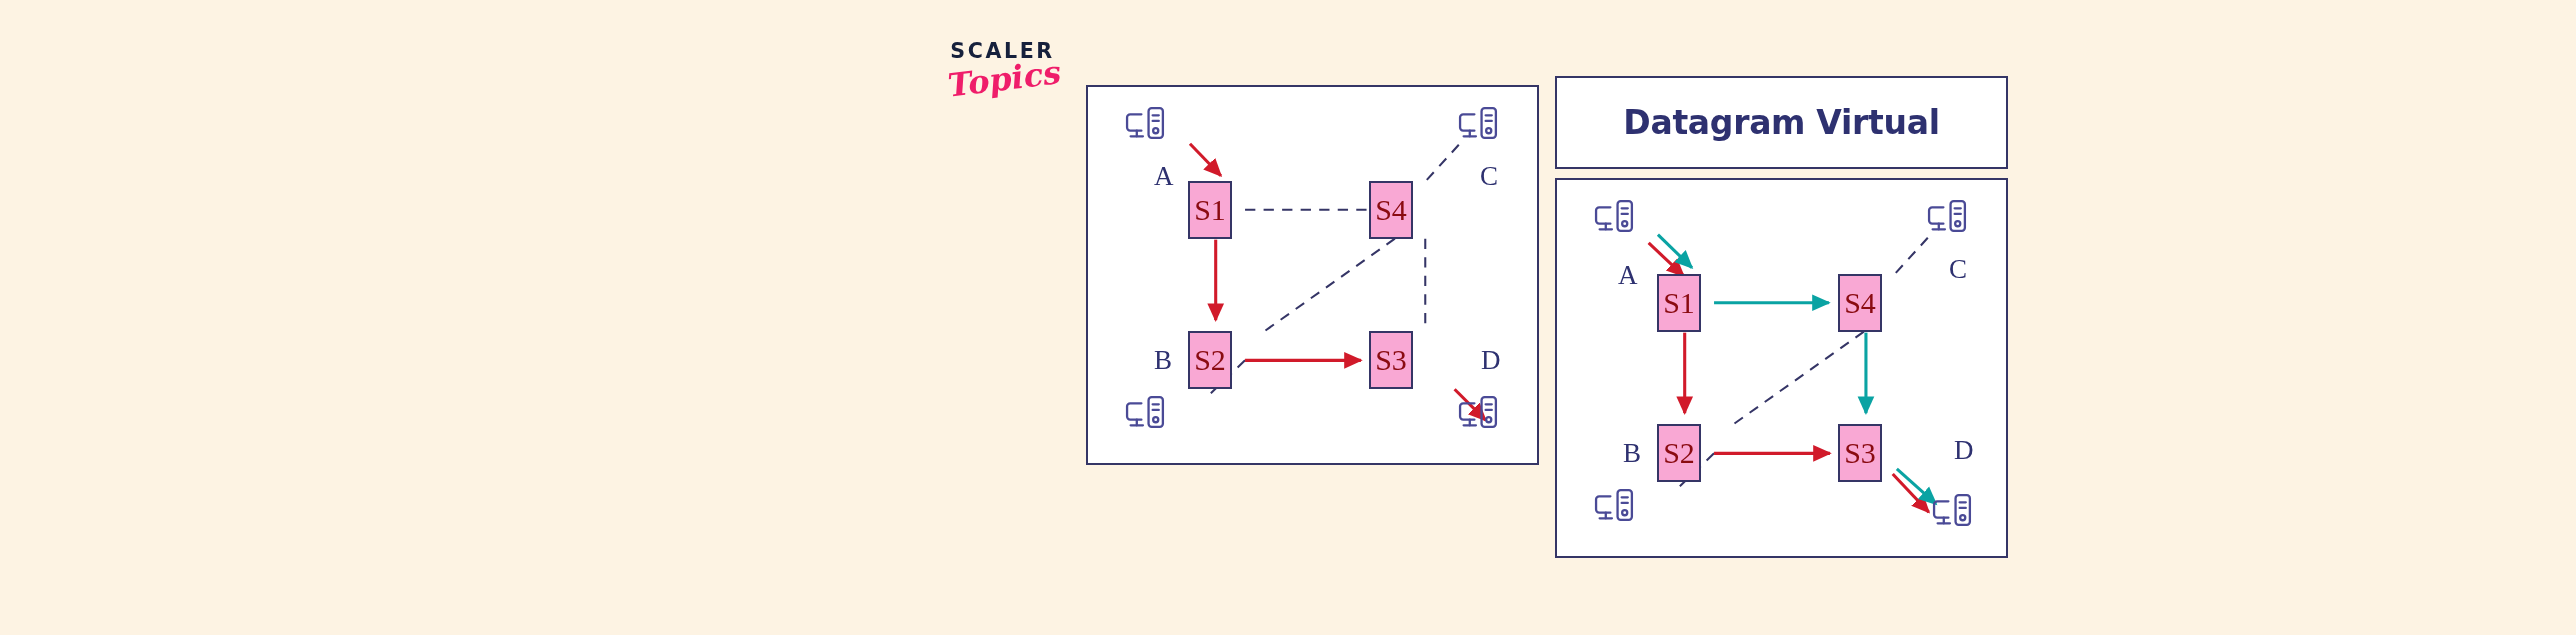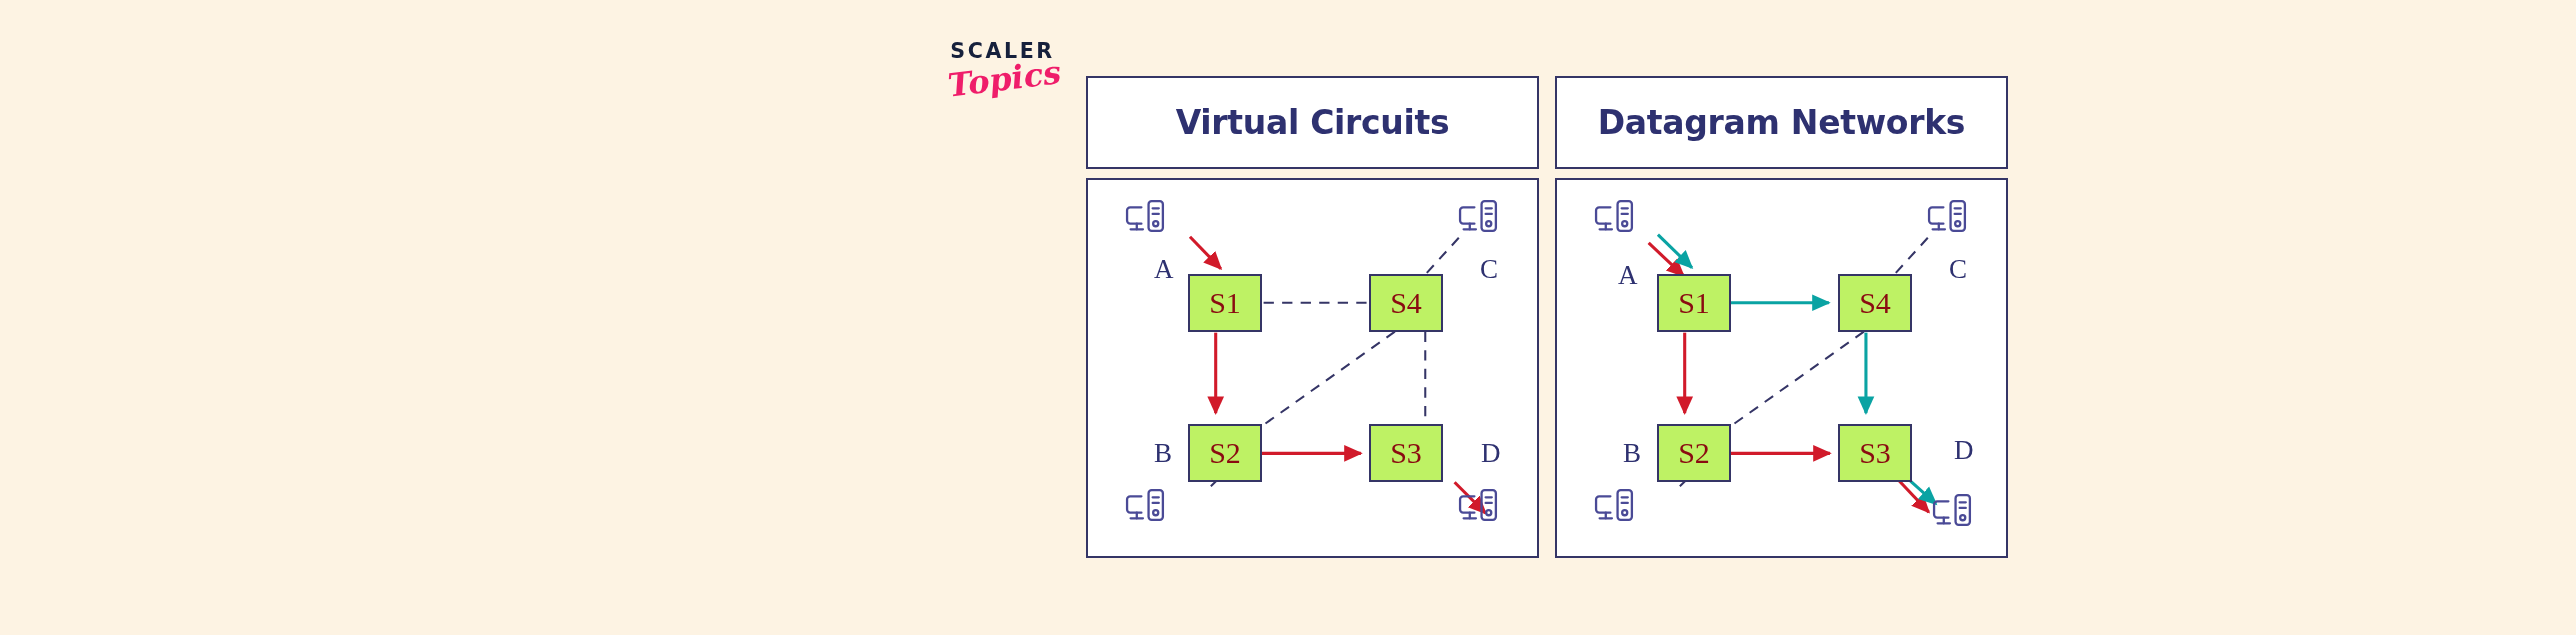--- a/index.html
+++ b/index.html
@@ -90,24 +90,24 @@
   }
   .diagram svg {
     display: block;
     width: 100%;
     height: 100%;
   }
 
   
   .switch-node {
     position: absolute;
-    width: 74px;
+    width: 44px;
     height: 58px;
     box-sizing: border-box;
-    background: #bef264;
+    background: #f9a8d4;
     border: 2.6px solid #353566;
     display: flex;
     align-items: center;
     justify-content: center;
     z-index: 4;
   }
   .switch-label {
     font-family: "Liberation Serif", serif;
     font-size: 30px;
     color: #8a0b11;
@@ -136,23 +136,20 @@
 </head>
 <body>
 
 <div id="brand-logo">
   <div class="logo-scaler">SCALER</div>
   <div class="logo-topics">Topics</div>
 </div>
 
 <div class="panel-group" id="panel-group-virtual-circuits">
 
-  <div class="panel-header">
-    <div class="panel-title">Virtual Circuits</div>
-  </div>
 
   <div class="panel-body">
     <div class="diagram">
       <svg viewBox="0 0 872 729" preserveAspectRatio="none">
         <defs>
           <marker id="vc-arrow-red" markerWidth="7" markerHeight="7" refX="5.4" refY="3" orient="auto">
             <path d="M0,0.3 L6,3 L0,5.7 Z" fill="#d11a2a"></path>
           </marker>
         </defs>
 
@@ -245,21 +242,21 @@
     </div>
     <div class="switch-node" style="left:281px; top:244px;">
       <span class="switch-label">S3</span>
     </div>
   </div>
 </div>
 
 <div class="panel-group" id="panel-group-datagram-networks">
 
   <div class="panel-header">
-    <div class="panel-title">Datagram Networks</div>
+    <div class="panel-title">Datagram Virtual</div>
   </div>
 
   <div class="panel-body">
     <div class="diagram">
       <svg viewBox="0 0 872 729" preserveAspectRatio="none">
         <defs>
           <marker id="dg-arrow-red" markerWidth="7" markerHeight="7" refX="5.4" refY="3" orient="auto">
             <path d="M0,0.3 L6,3 L0,5.7 Z" fill="#d11a2a"></path>
           </marker>
           <marker id="dg-arrow-teal" markerWidth="7" markerHeight="7" refX="5.4" refY="3" orient="auto">

